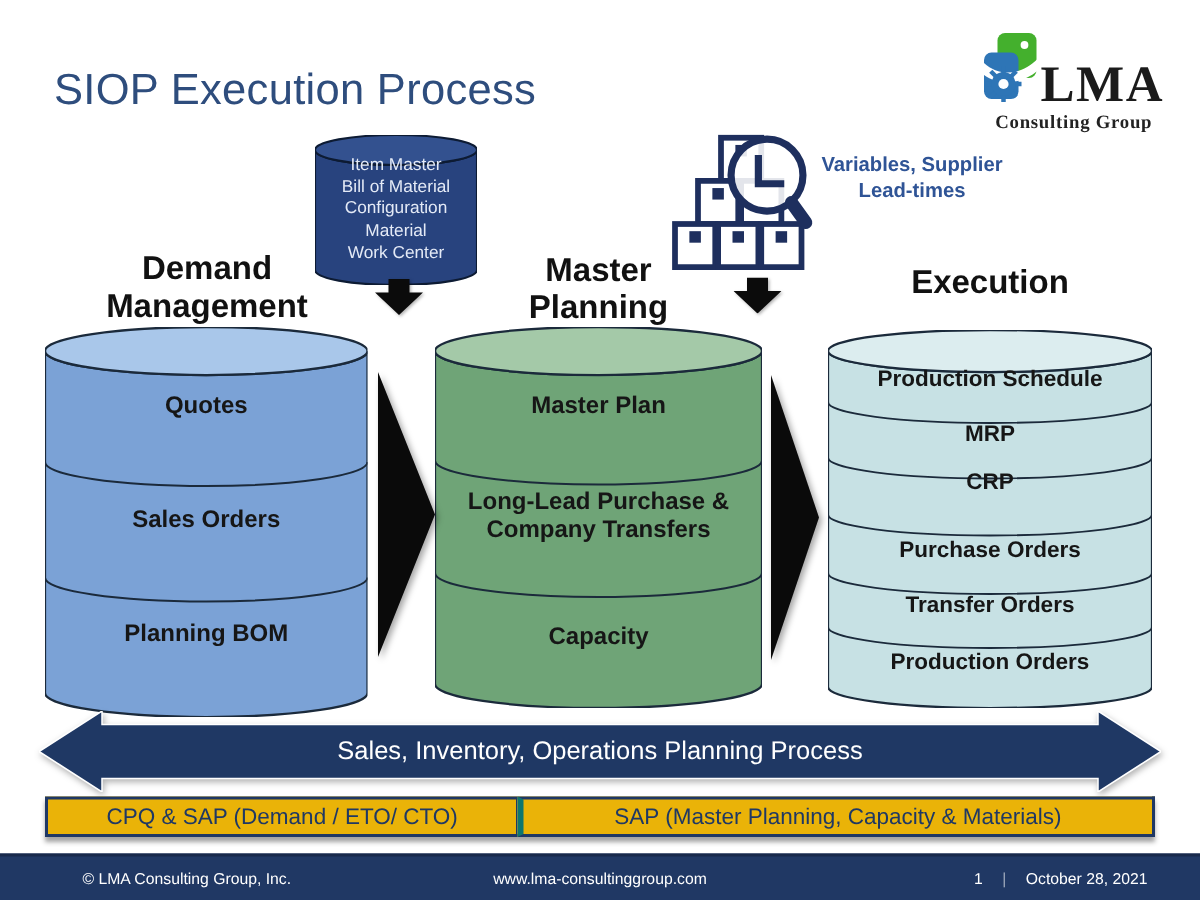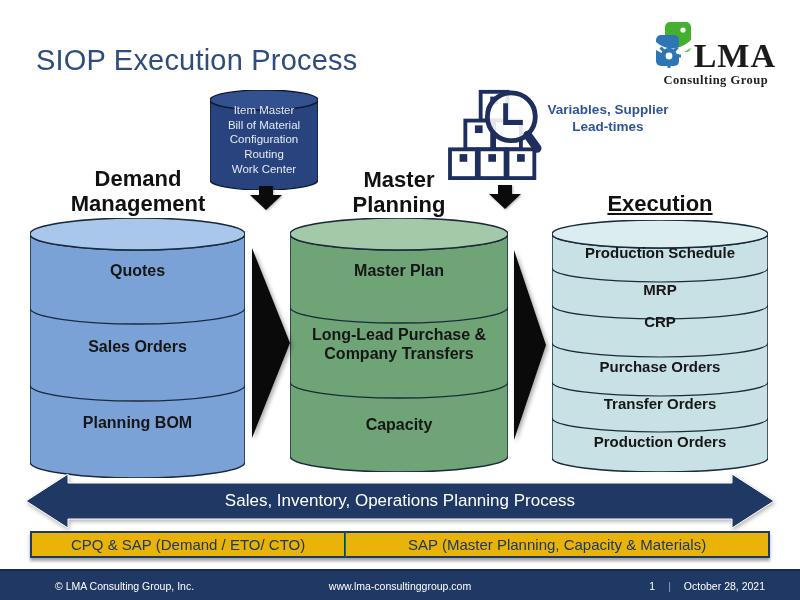--- a/index.html
+++ b/index.html
@@ -23,21 +23,21 @@
             color:#2f5496;font-weight:700;font-size:13.5px;line-height:1.25;}
   .inv-note span{display:block;}
   
   .down-arrow{position:absolute;width:32px;height:24px;filter:drop-shadow(1px 1px 1px rgba(0,0,0,.3));}
   .da1{left:250px;top:186px;}
   .da2{left:489px;top:185px;}
   
   .col-head{position:absolute;font-weight:700;font-size:22px;line-height:1.12;text-align:center;color:#111;}
   .h-demand{left:58px;top:167px;width:160px;}
   .h-master{left:343px;top:168px;width:112px;}
-  .h-exec{left:580px;top:192px;width:160px;text-decoration:underline;}
+  .h-exec{left:580px;top:176px;width:160px;}
   
   .cyl{position:absolute;}
   .cyl svg{position:absolute;left:0;top:0;}
   .cyl-label{position:absolute;left:6px;right:6px;text-align:center;font-weight:700;color:#161616;}
   .c-blue{left:30px;top:218px;width:215px;height:260px;}
   .c-green{left:290px;top:218px;width:218px;height:254px;}
   .c-teal{left:552px;top:220px;width:216px;height:252px;}
   .c-blue .cyl-label,.c-green .cyl-label{font-size:16px;line-height:19px;}
   .c-teal .cyl-label{font-size:15px;line-height:18px;}
   
@@ -47,21 +47,21 @@
   
   .process{position:absolute;left:26px;top:474px;width:748px;height:54px;filter:drop-shadow(1px 2px 2px rgba(0,0,0,.3));text-decoration:underline;}
   .process .label{position:absolute;left:42px;right:42px;top:9px;height:36px;line-height:36px;
                   text-align:center;color:#ffffff;font-size:17px;}
   
   .sysboxes{position:absolute;left:30px;top:531px;width:740px;height:27px;display:flex;
             box-shadow:0 3px 3px rgba(50,50,50,.45);}
   .sysbox{border:2px solid #1f3864;background:#eab308;display:flex;align-items:center;justify-content:center;
           font-weight:400;font-size:15px;color:#1f3864;box-sizing:border-box;text-align:right;}
   .sysbox.left{width:42.6%;border-right:1px solid #1f3864;}
-  .sysbox.right{width:57.4%;border-left:1px solid #0f766e;}
+  .sysbox.right{width:57.4%;border-left:4px solid #0f766e;}
   
   .footer{position:absolute;left:0;bottom:0;width:100%;height:31px;background:#203864;border-top:2px solid #18294b;
           color:#fff;font-size:10.5px;display:flex;align-items:center;box-sizing:border-box;}
   .footer .copy{margin-left:55px;}
   .footer .url{position:absolute;left:0;right:0;text-align:center;}
   .footer .right{position:absolute;right:35px;display:flex;gap:13px;align-items:center;}
   .footer .sep{color:rgba(255,255,255,.55);}
 </style>
 </head>
 <body>
@@ -95,21 +95,21 @@
 
   <div class="itemmaster">
     <svg width="108" height="100" viewBox="0 0 108 100">
       <path d="M0,10 V90 A54,10 0 0 0 108,90 V10 A54,10 0 0 1 0,10 Z" stroke="#0d1b33" stroke-width="1.4" fill="#28437e"></path>
       <ellipse cx="54" cy="10" rx="54" ry="10" stroke="#0d1b33" stroke-width="1.4" fill="#33518f"></ellipse>
     </svg>
     <div class="lines">
       <div>Item Master</div>
       <div>Bill of Material</div>
       <div>Configuration</div>
-      <div>Routing</div>
+      <div>Material</div>
       <div>Work Center</div>
     </div>
   </div>
 
   <svg class="down-arrow da1" viewBox="0 0 32 24">
     <polygon points="9,0 23,0 23,9 32,9 16,24 0,9 9,9" fill="#0b0b0b"></polygon>
   </svg>
   <svg class="down-arrow da2" viewBox="0 0 32 24">
     <polygon points="9,0 23,0 23,9 32,9 16,24 0,9 9,9" fill="#0b0b0b"></polygon>
   </svg>

